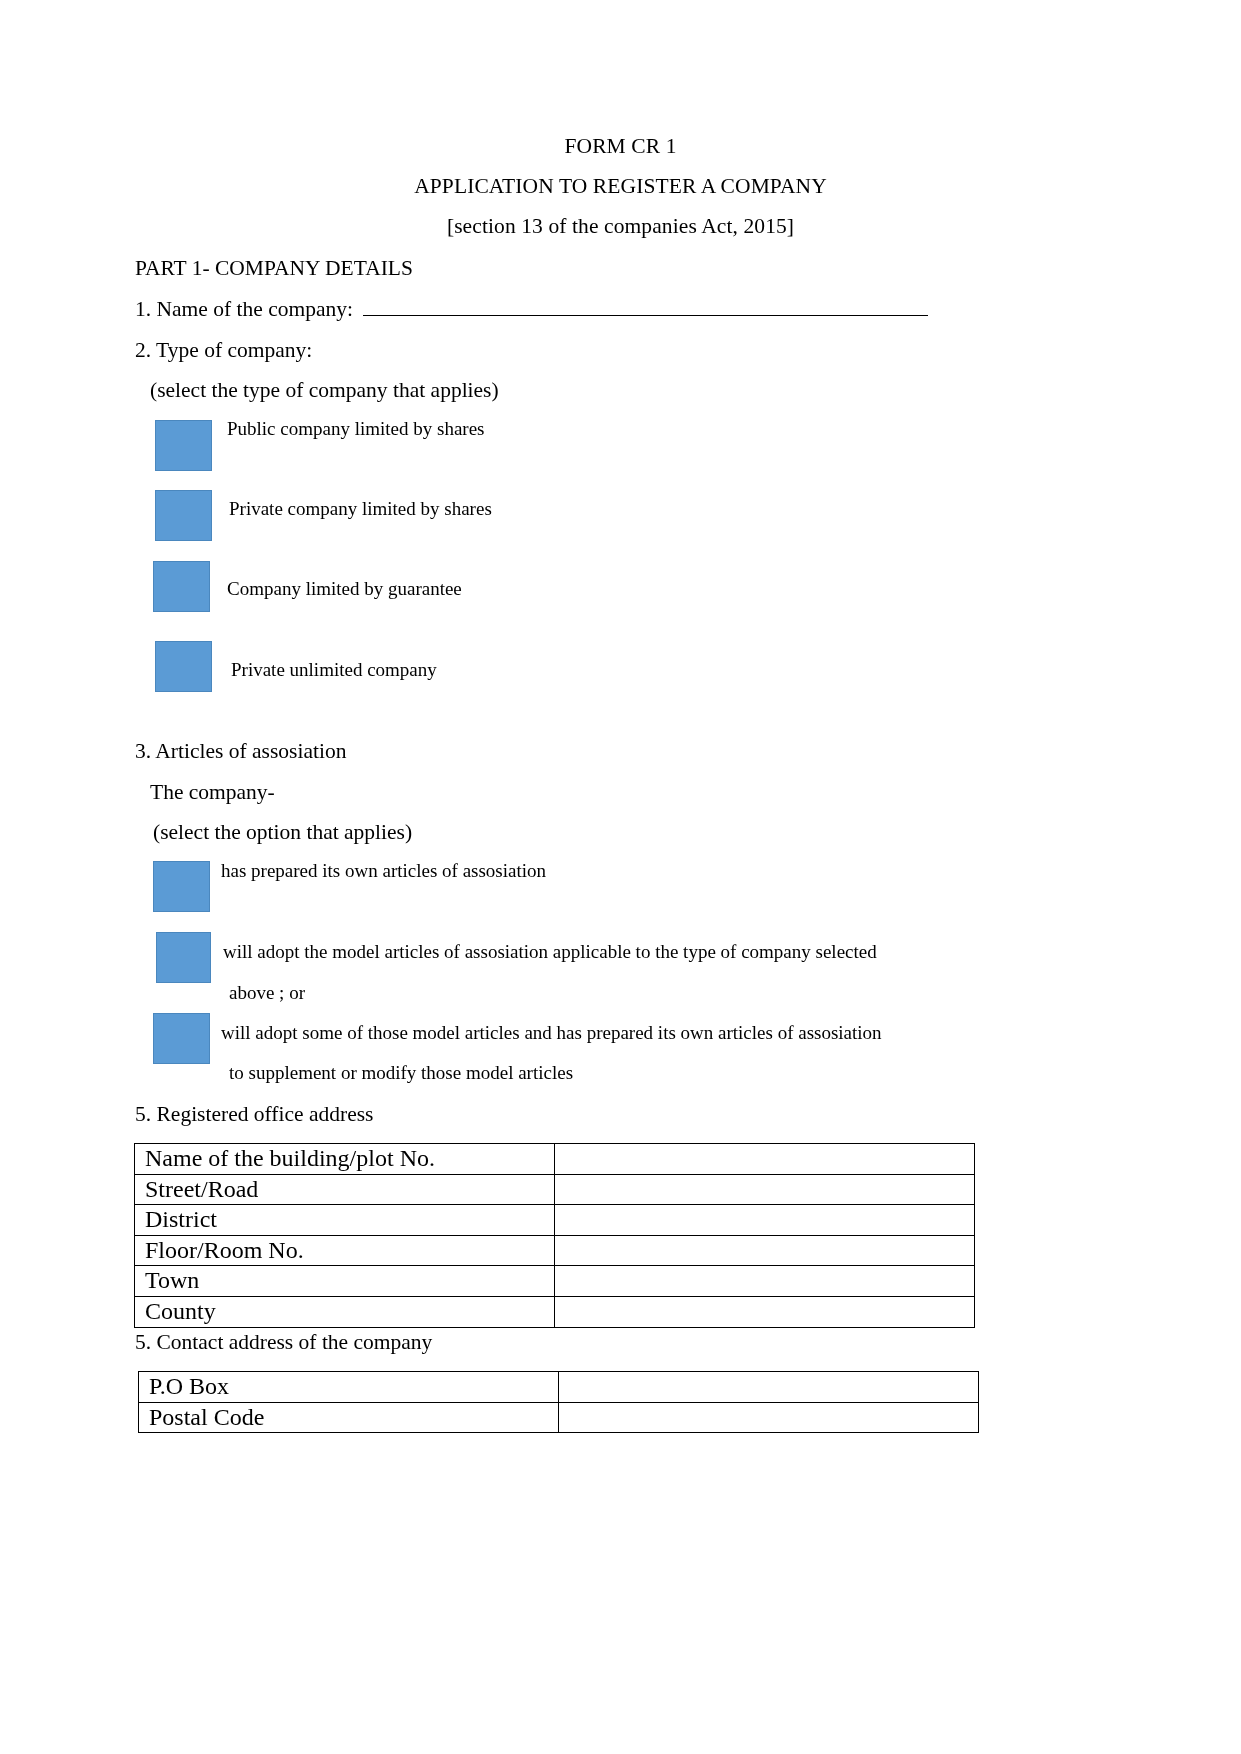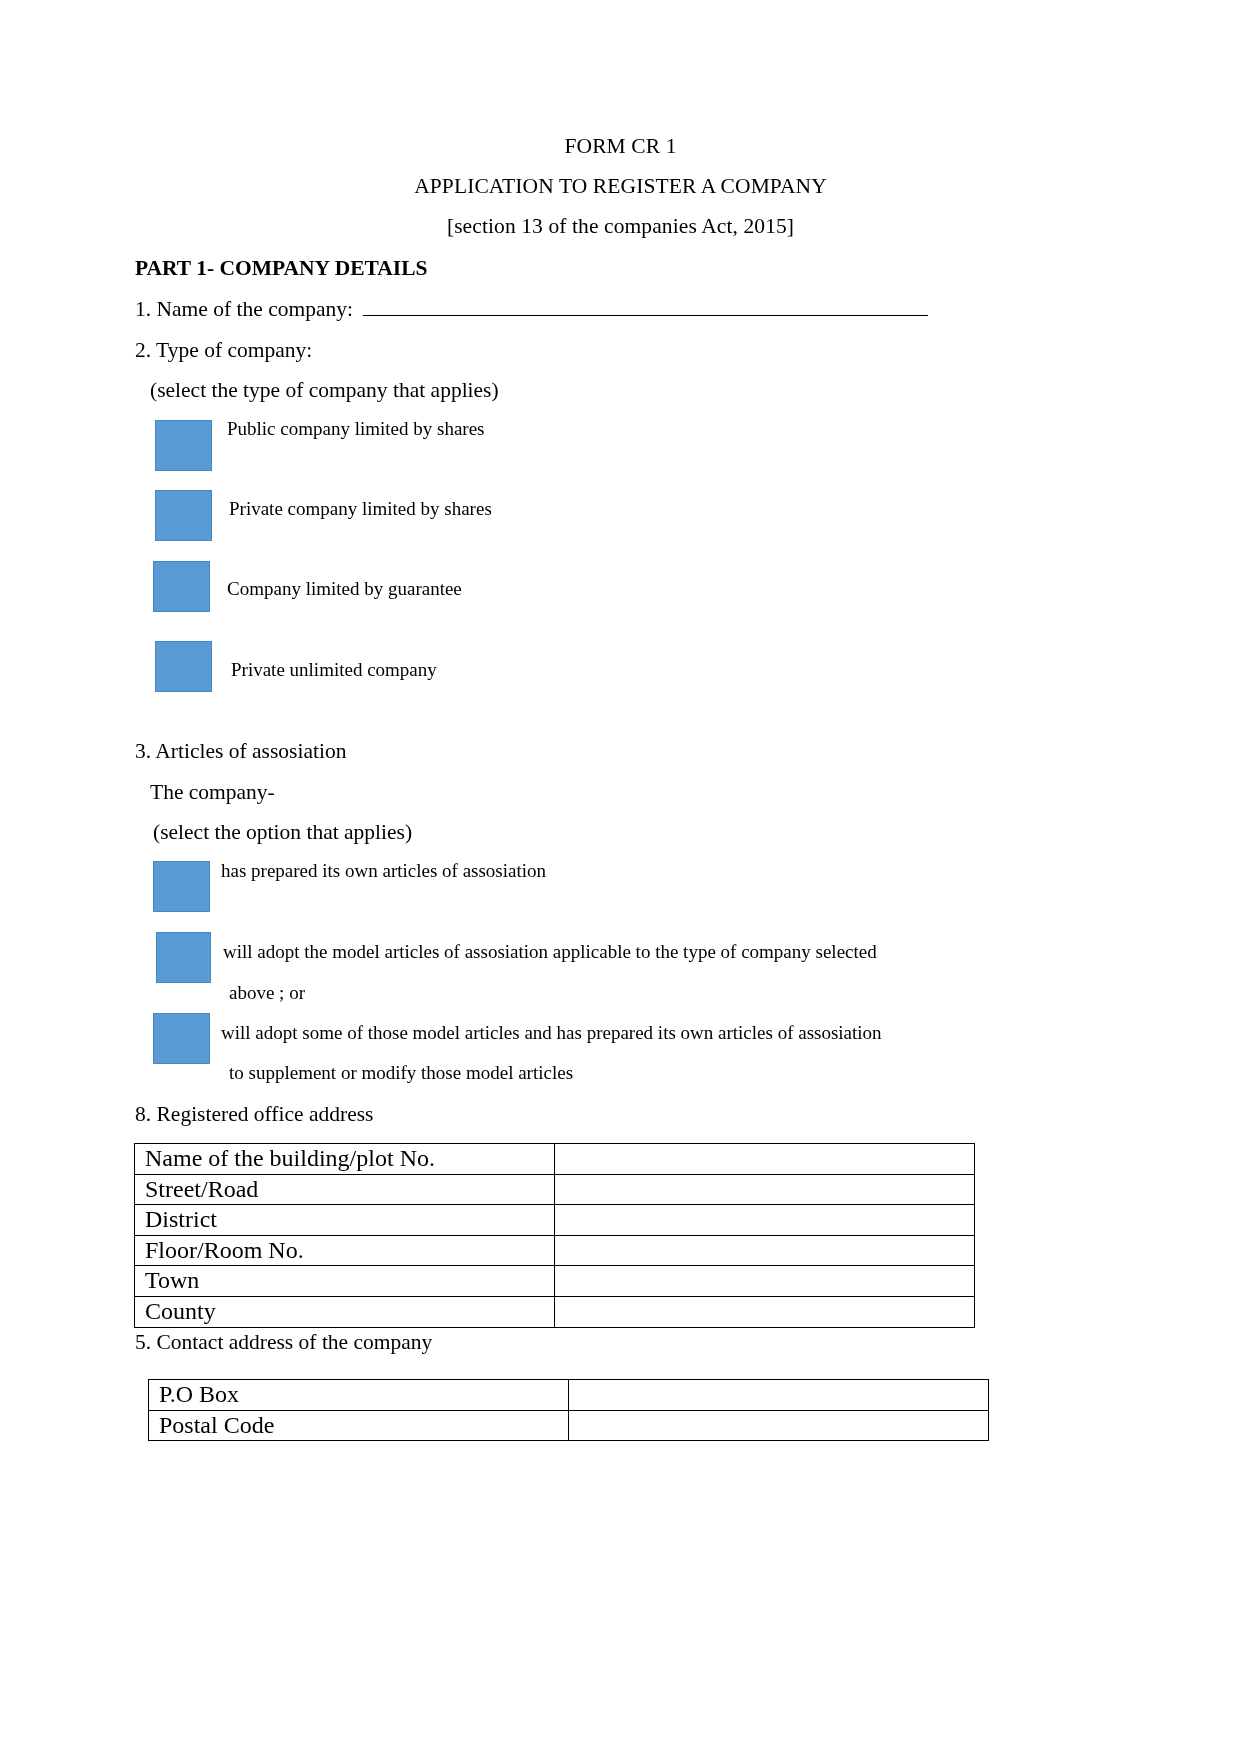--- a/index.html
+++ b/index.html
@@ -36,21 +36,21 @@
   #application-title{ position: absolute; left: 0; top: 174px; width: 1241px; }
   #section-ref      { position: absolute; left: 0; top: 214px; width: 1241px; }
 
   .body-line {
     position: absolute;
     font-size: 21.5px;
     line-height: 1.2;
     white-space: nowrap;
   }
 
-  #part1-heading { left: 135px; top: 256px; font-weight: bold; }
+  #part1-heading { left: 135px; top: 256px; }
   #q1-row        { left: 135px; top: 297px; display: flex; align-items: baseline; }
   #q1-label      { }
   #q1-blank {
     display: inline-block;
     width: 565px;
     margin-left: 10px;
     border-bottom: 1.4px solid #000;
     height: 18px;
   }
 
@@ -109,21 +109,21 @@
     padding: 1px 0 1px 10px;
     height: 24.5px;
     line-height: 1.15;
     vertical-align: middle;
   }
   .form-table td.val { padding: 0; }
   .col-label { width: 420px; }
   .col-value { width: 420px; }
 
   #office-table  { left: 134px; top: 1143px; width: 840px; }
-  #contact-table { left: 148px; top: 1371px; width: 840px; margin-top: 8px; }
+  #contact-table { left: 138px; top: 1371px; width: 840px; }
 
   #q5-heading { left: 135px; top: 1330px; }
 </style>
 </head>
 <body>
 
 <div class="page">
 
   <div class="center-line" id="form-title">FORM CR 1</div>
 
@@ -164,21 +164,21 @@
   <span class="opt-label" id="lb-own-articles">has prepared its own articles of assosiation</span>
 
   <span class="cbox" id="cb-model-articles" style="background: rgb(91, 155, 213); border-color: rgb(74, 135, 190);"></span>
   <span class="opt-label" id="lb-model-articles">will adopt the model articles of assosiation applicable to the type of company selected</span>
   <span class="opt-label" id="lb-model-articles-cont">above ; or</span>
 
   <span class="cbox" id="cb-some-model" style="background: rgb(91, 155, 213); border-color: rgb(74, 135, 190);"></span>
   <span class="opt-label" id="lb-some-model">will adopt some of those model articles and has prepared its own articles of assosiation</span>
   <span class="opt-label" id="lb-some-model-cont">to supplement or modify those model articles</span>
 
-  <div class="body-line" id="q4-heading">8.  Registered office address</div>
+  <div class="body-line" id="q4-heading">5.  Registered office address</div>
 
   <table class="form-table" id="office-table">
     <tbody>
       <tr>
         <td class="col-label">Name of the building/plot No.</td>
         <td class="col-value val"></td>
       </tr>
       <tr>
         <td class="col-label">Street/Road</td>
         <td class="col-value val"></td>

